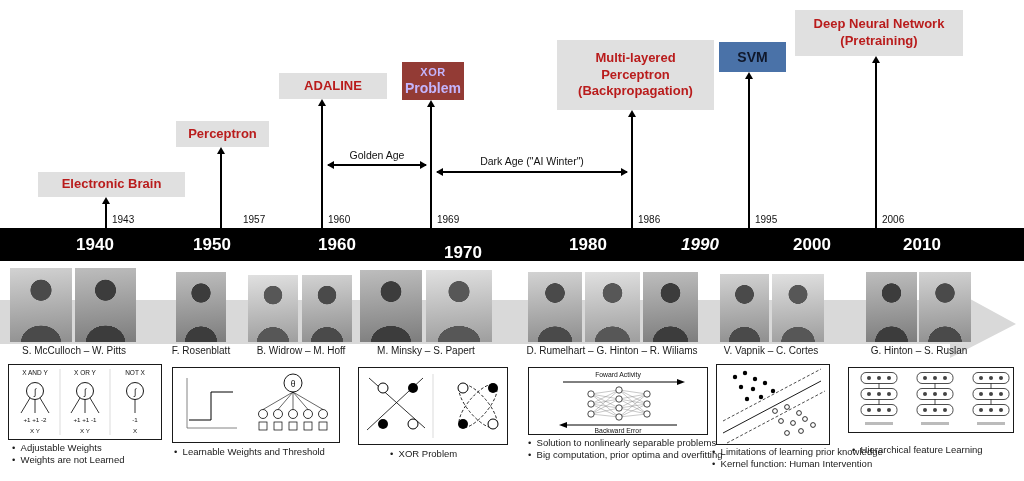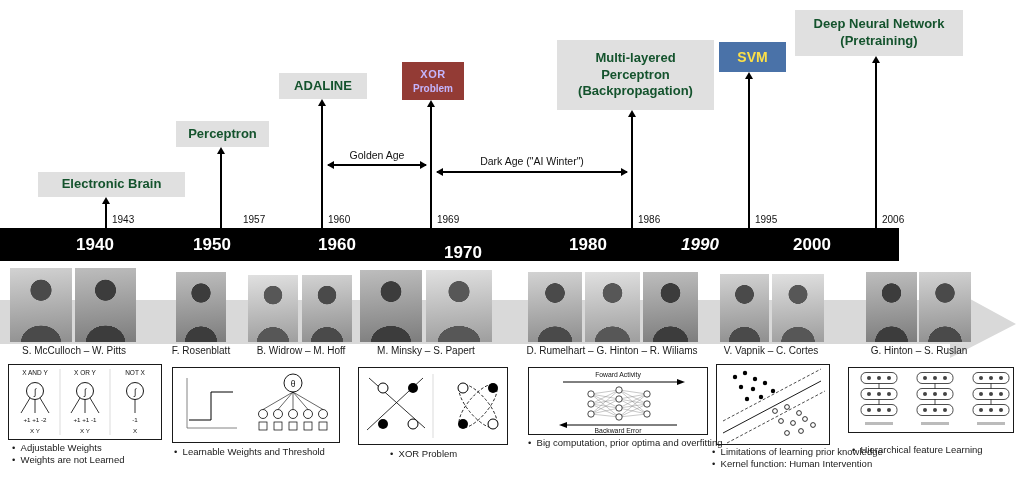--- a/index.html
+++ b/index.html
@@ -1,39 +1,39 @@
 <!DOCTYPE html>
 <html><head>
 <meta charset="utf-8">
 <style>
   html,body{margin:0;padding:0;background:#fff;}
   body{font-family:"Liberation Sans",sans-serif;}
   #canvas{position:relative;width:1024px;height:481px;background:#fff;overflow:hidden;}
 
   .mbox{position:absolute;display:flex;flex-direction:column;align-items:center;justify-content:center;
-        text-align:center;font-weight:bold;color:#14532d;background:#e0e0e0;line-height:1.3;}
+        text-align:center;font-weight:bold;color:#b91c1c;background:#e0e0e0;line-height:1.3;}
   .mbox.red{background:#933b35;color:#c4b5fd;}
-  .mbox.blue{background:#4a72a8;color:#fde047;text-align:center;}
+  .mbox.blue{background:#4a72a8;color:#0f172a;text-align:center;}
   .xor-top{font-size:11px;letter-spacing:.5px;}
-  .xor-sub{font-size:10px;}
+  .xor-sub{font-size:14px;}
 
   .varrow{position:absolute;width:2px;background:#000;}
   .varrow::before{content:"";position:absolute;left:-3px;top:-7px;width:0;height:0;
       border-left:4px solid transparent;border-right:4px solid transparent;border-bottom:7px solid #000;}
 
   .harrow{position:absolute;height:1.5px;background:#000;}
   .harrow::before{content:"";position:absolute;left:-1px;top:-3.2px;width:0;height:0;
       border-top:4px solid transparent;border-bottom:4px solid transparent;border-right:7px solid #000;}
   .harrow::after{content:"";position:absolute;right:-1px;top:-3.2px;width:0;height:0;
       border-top:4px solid transparent;border-bottom:4px solid transparent;border-left:7px solid #000;}
 
   .era-label{position:absolute;font-size:10.5px;color:#111;text-align:center;}
   .year{position:absolute;font-size:10px;color:#111;}
 
-  .bar{position:absolute;left:0;top:228px;width:899px;height:33px;background:#000;}
+  .bar{position:absolute;left:0;top:228px;width:1024px;height:33px;background:#000;}
   .decade{position:absolute;top:0;width:70px;text-align:center;color:#fff;font-weight:bold;
           font-size:17px;line-height:33px;}
 
   .band{position:absolute;left:0;top:284px;}
 
   .photo{position:absolute;
     background:
       radial-gradient(circle at 50% 30%, #4a4a4a 0 17%, rgba(0,0,0,0) 18%),
       radial-gradient(ellipse 55% 38% at 50% 100%, #4a4a4a 0 58%, rgba(0,0,0,0) 59%),
       linear-gradient(175deg,#d2d2d2,#8f8f8f);}
@@ -62,21 +62,21 @@
 <div id="canvas">
 
   <div class="mbox" style="left:38px;top:172px;width:147px;height:25px;font-size:13px;">
     <span>Electronic Brain</span>
   </div>
 
   <div class="mbox" style="left:176px;top:121px;width:93px;height:26px;font-size:13px;">
     <span>Perceptron</span>
   </div>
 
-  <div class="mbox" style="left:279px;top:73px;width:88px;height:26px;font-size:13px;">
+  <div class="mbox" style="left:279px;top:73px;width:108px;height:26px;font-size:13px;">
     <span>ADALINE</span>
   </div>
 
   <div class="mbox red" style="left:402px;top:62px;width:62px;height:38px;">
     <span class="xor-top">XOR</span>
     <span class="xor-sub">Problem</span>
   </div>
 
   <div class="mbox" style="left:557px;top:40px;width:157px;height:70px;font-size:13px;">
     <span>Multi-layered</span>
@@ -343,20 +343,21 @@
 
   <div class="bullets" style="left:174px;top:446px;">
     <div class="bullet">Learnable Weights and Threshold</div>
   </div>
 
   <div class="bullets" style="left:390px;top:448px;">
     <div class="bullet">XOR Problem</div>
   </div>
 
   <div class="bullets" style="left:528px;top:437px;">
+    <div class="bullet">Solution to nonlinearly separable problems</div>
     <div class="bullet">Big computation, prior optima and overfitting</div>
   </div>
 
   <div class="bullets" style="left:712px;top:446px;">
     <div class="bullet">Limitations of learning prior knowledge</div>
     <div class="bullet">Kernel function: Human Intervention</div>
   </div>
 
   <div class="bullets" style="left:852px;top:444px;">
     <div class="bullet">Hierarchical feature Learning</div>

